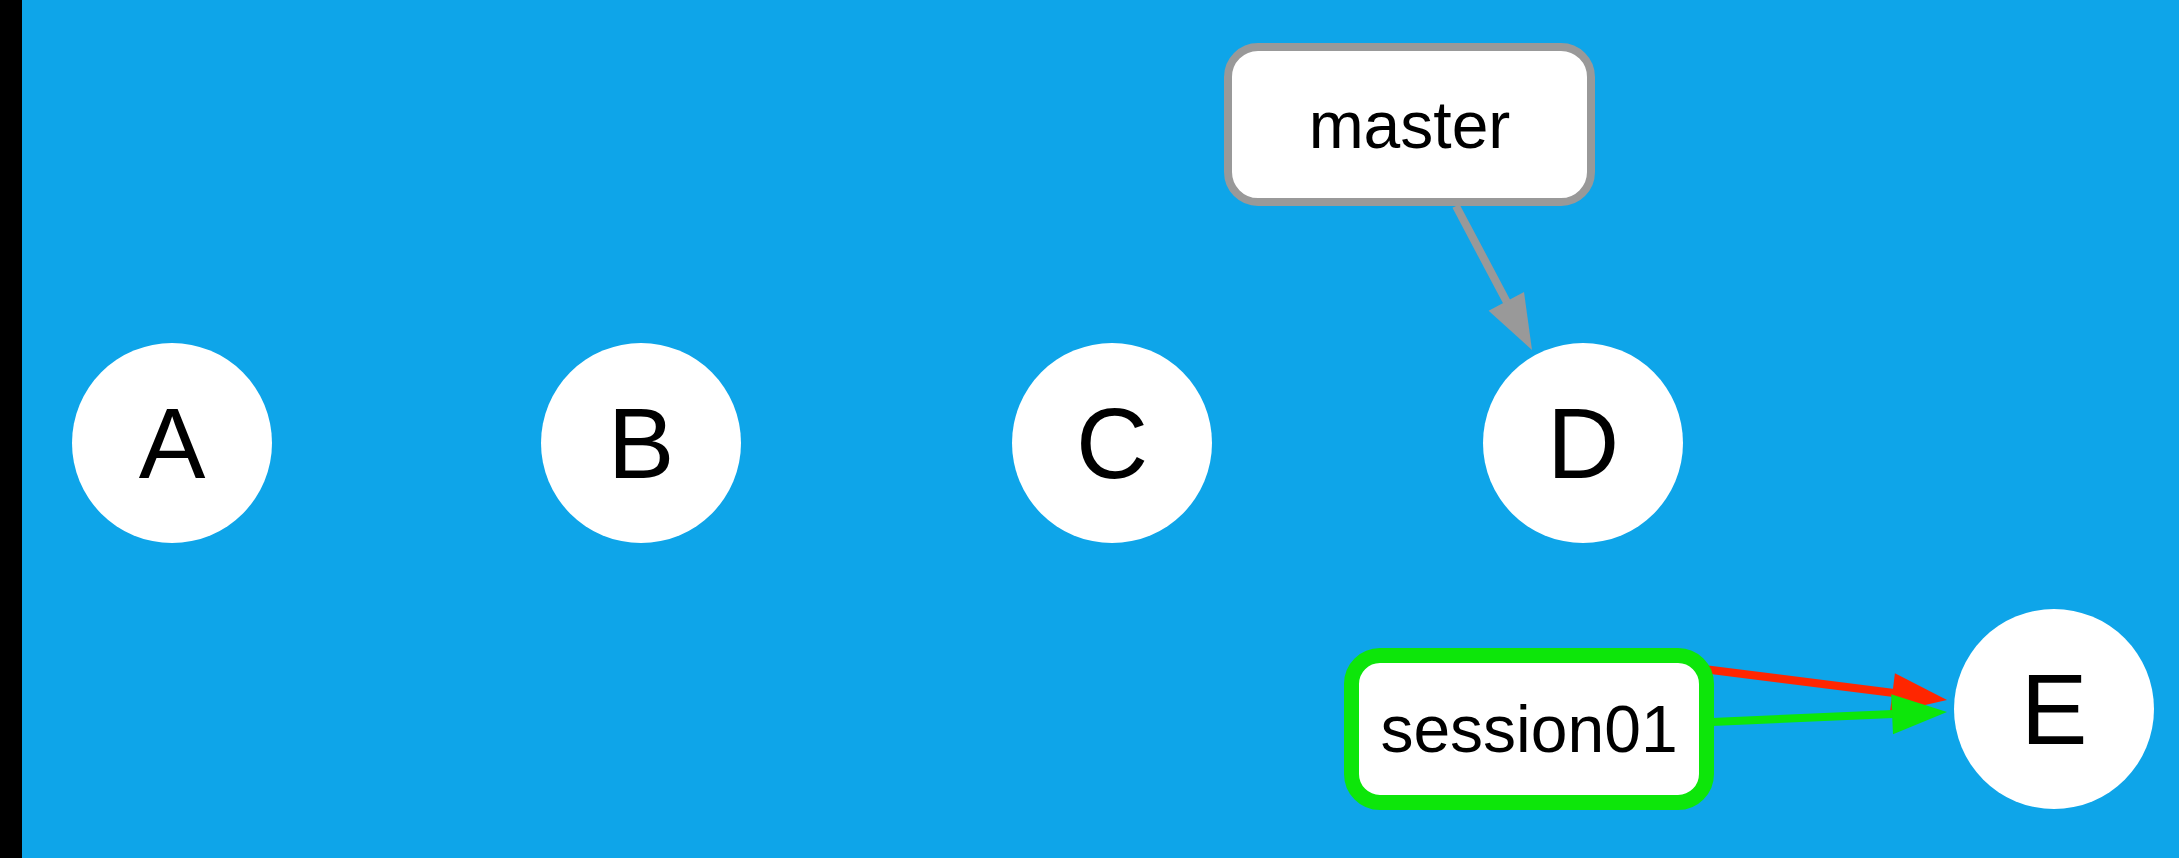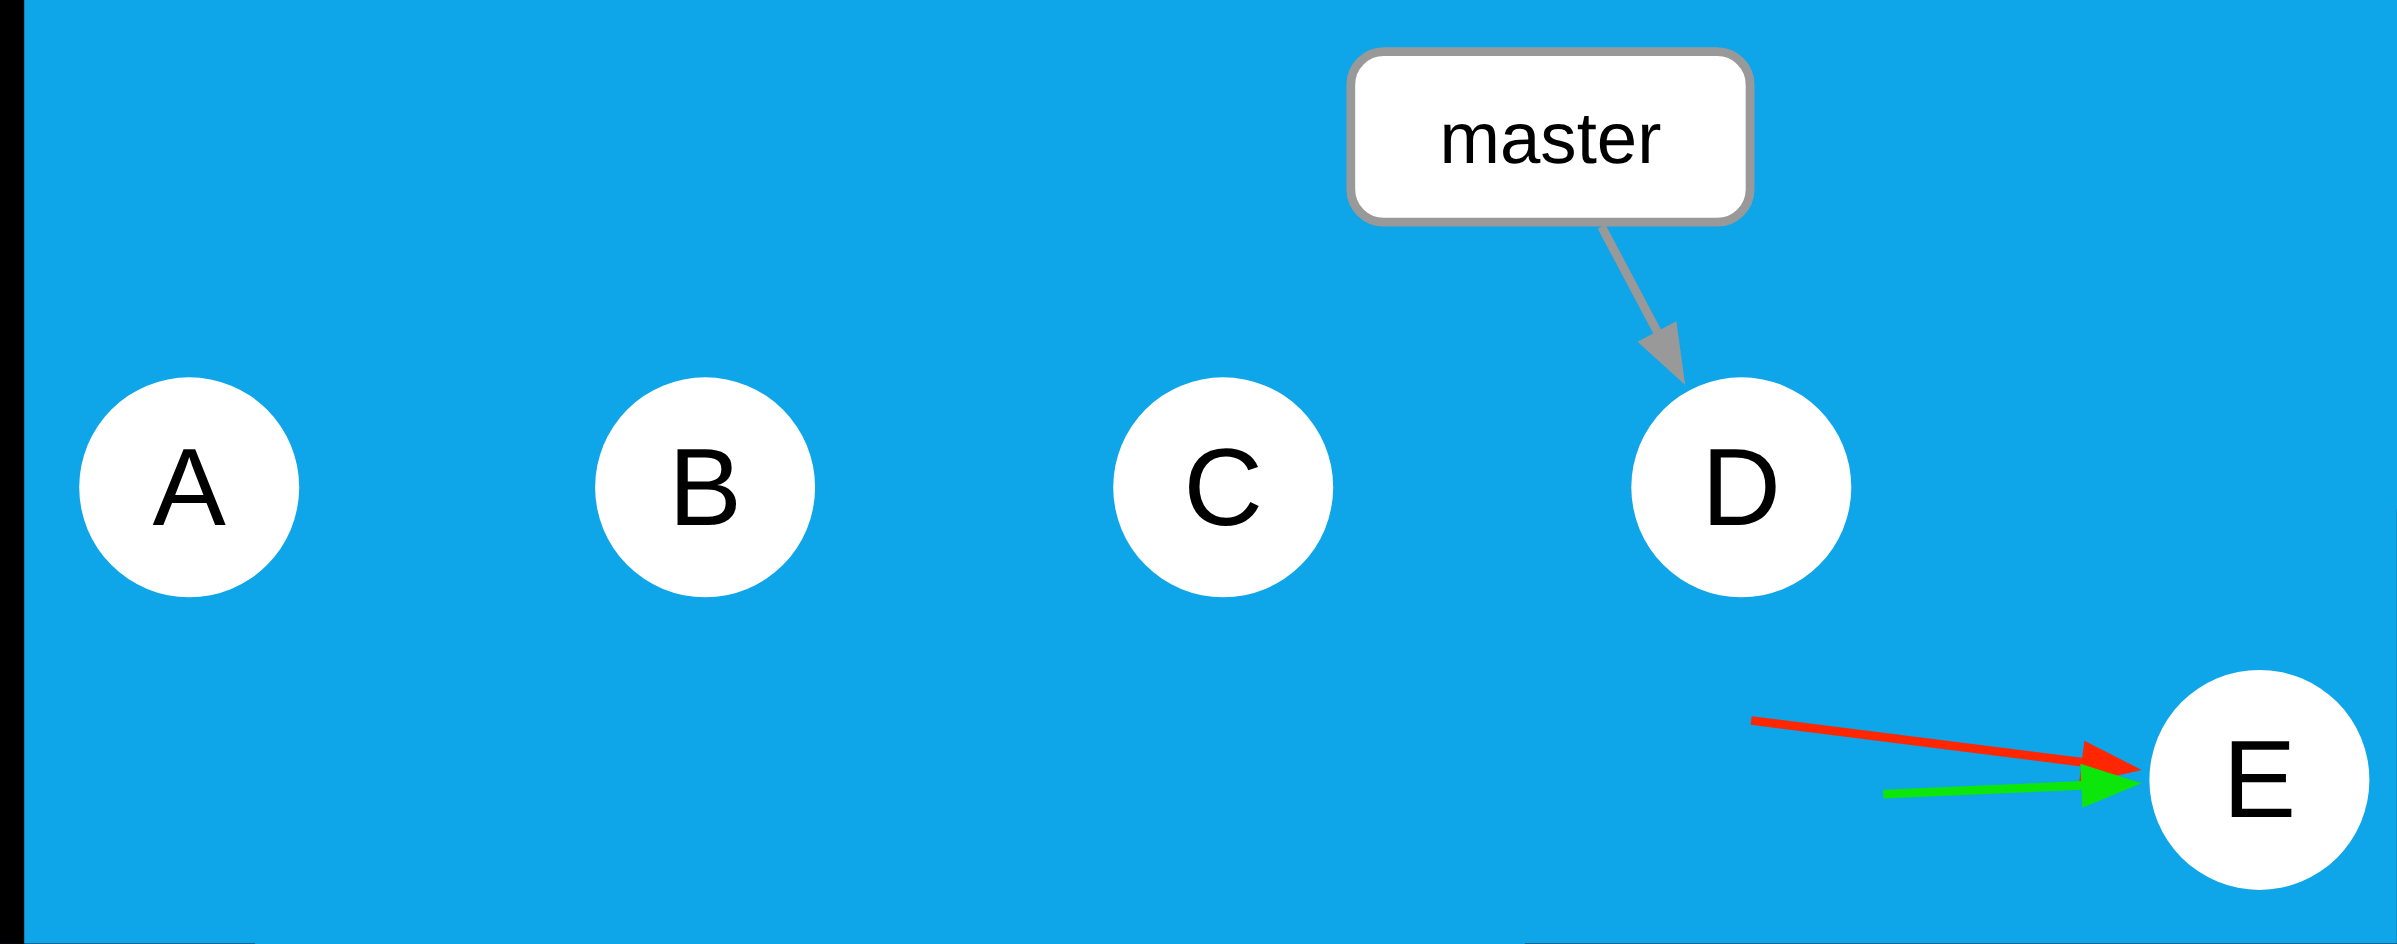--- a/index.html
+++ b/index.html
@@ -98,20 +98,23 @@
   <div class="commit" id="node-b">B</div>
   <div class="commit" id="node-c">C</div>
   <div class="commit" id="node-d">D</div>
 
 
   <svg class="arrow-layer" id="red-arrow-layer">
     <line x1="1570" y1="655" x2="1872" y2="693" stroke-width="8" stroke="#ff2600"></line>
     <polygon points="1925,700 1867.9,712.9 1872.9,673.3" fill="#ff2600"></polygon>
   </svg>
 
+  <div class="ref-box" id="session01-box">
+    <span>session01</span>
+  </div>
 
   <svg class="arrow-layer" id="green-arrow-layer">
     <line x1="1690" y1="722" x2="1871" y2="714" stroke-width="8" stroke="#0de60a"></line>
     <polygon points="1925,712 1871,734.3 1869.2,694.3" fill="#0de60a"></polygon>
   </svg>
 
   <div class="commit" id="node-e">E</div>
 
 </div>
 

